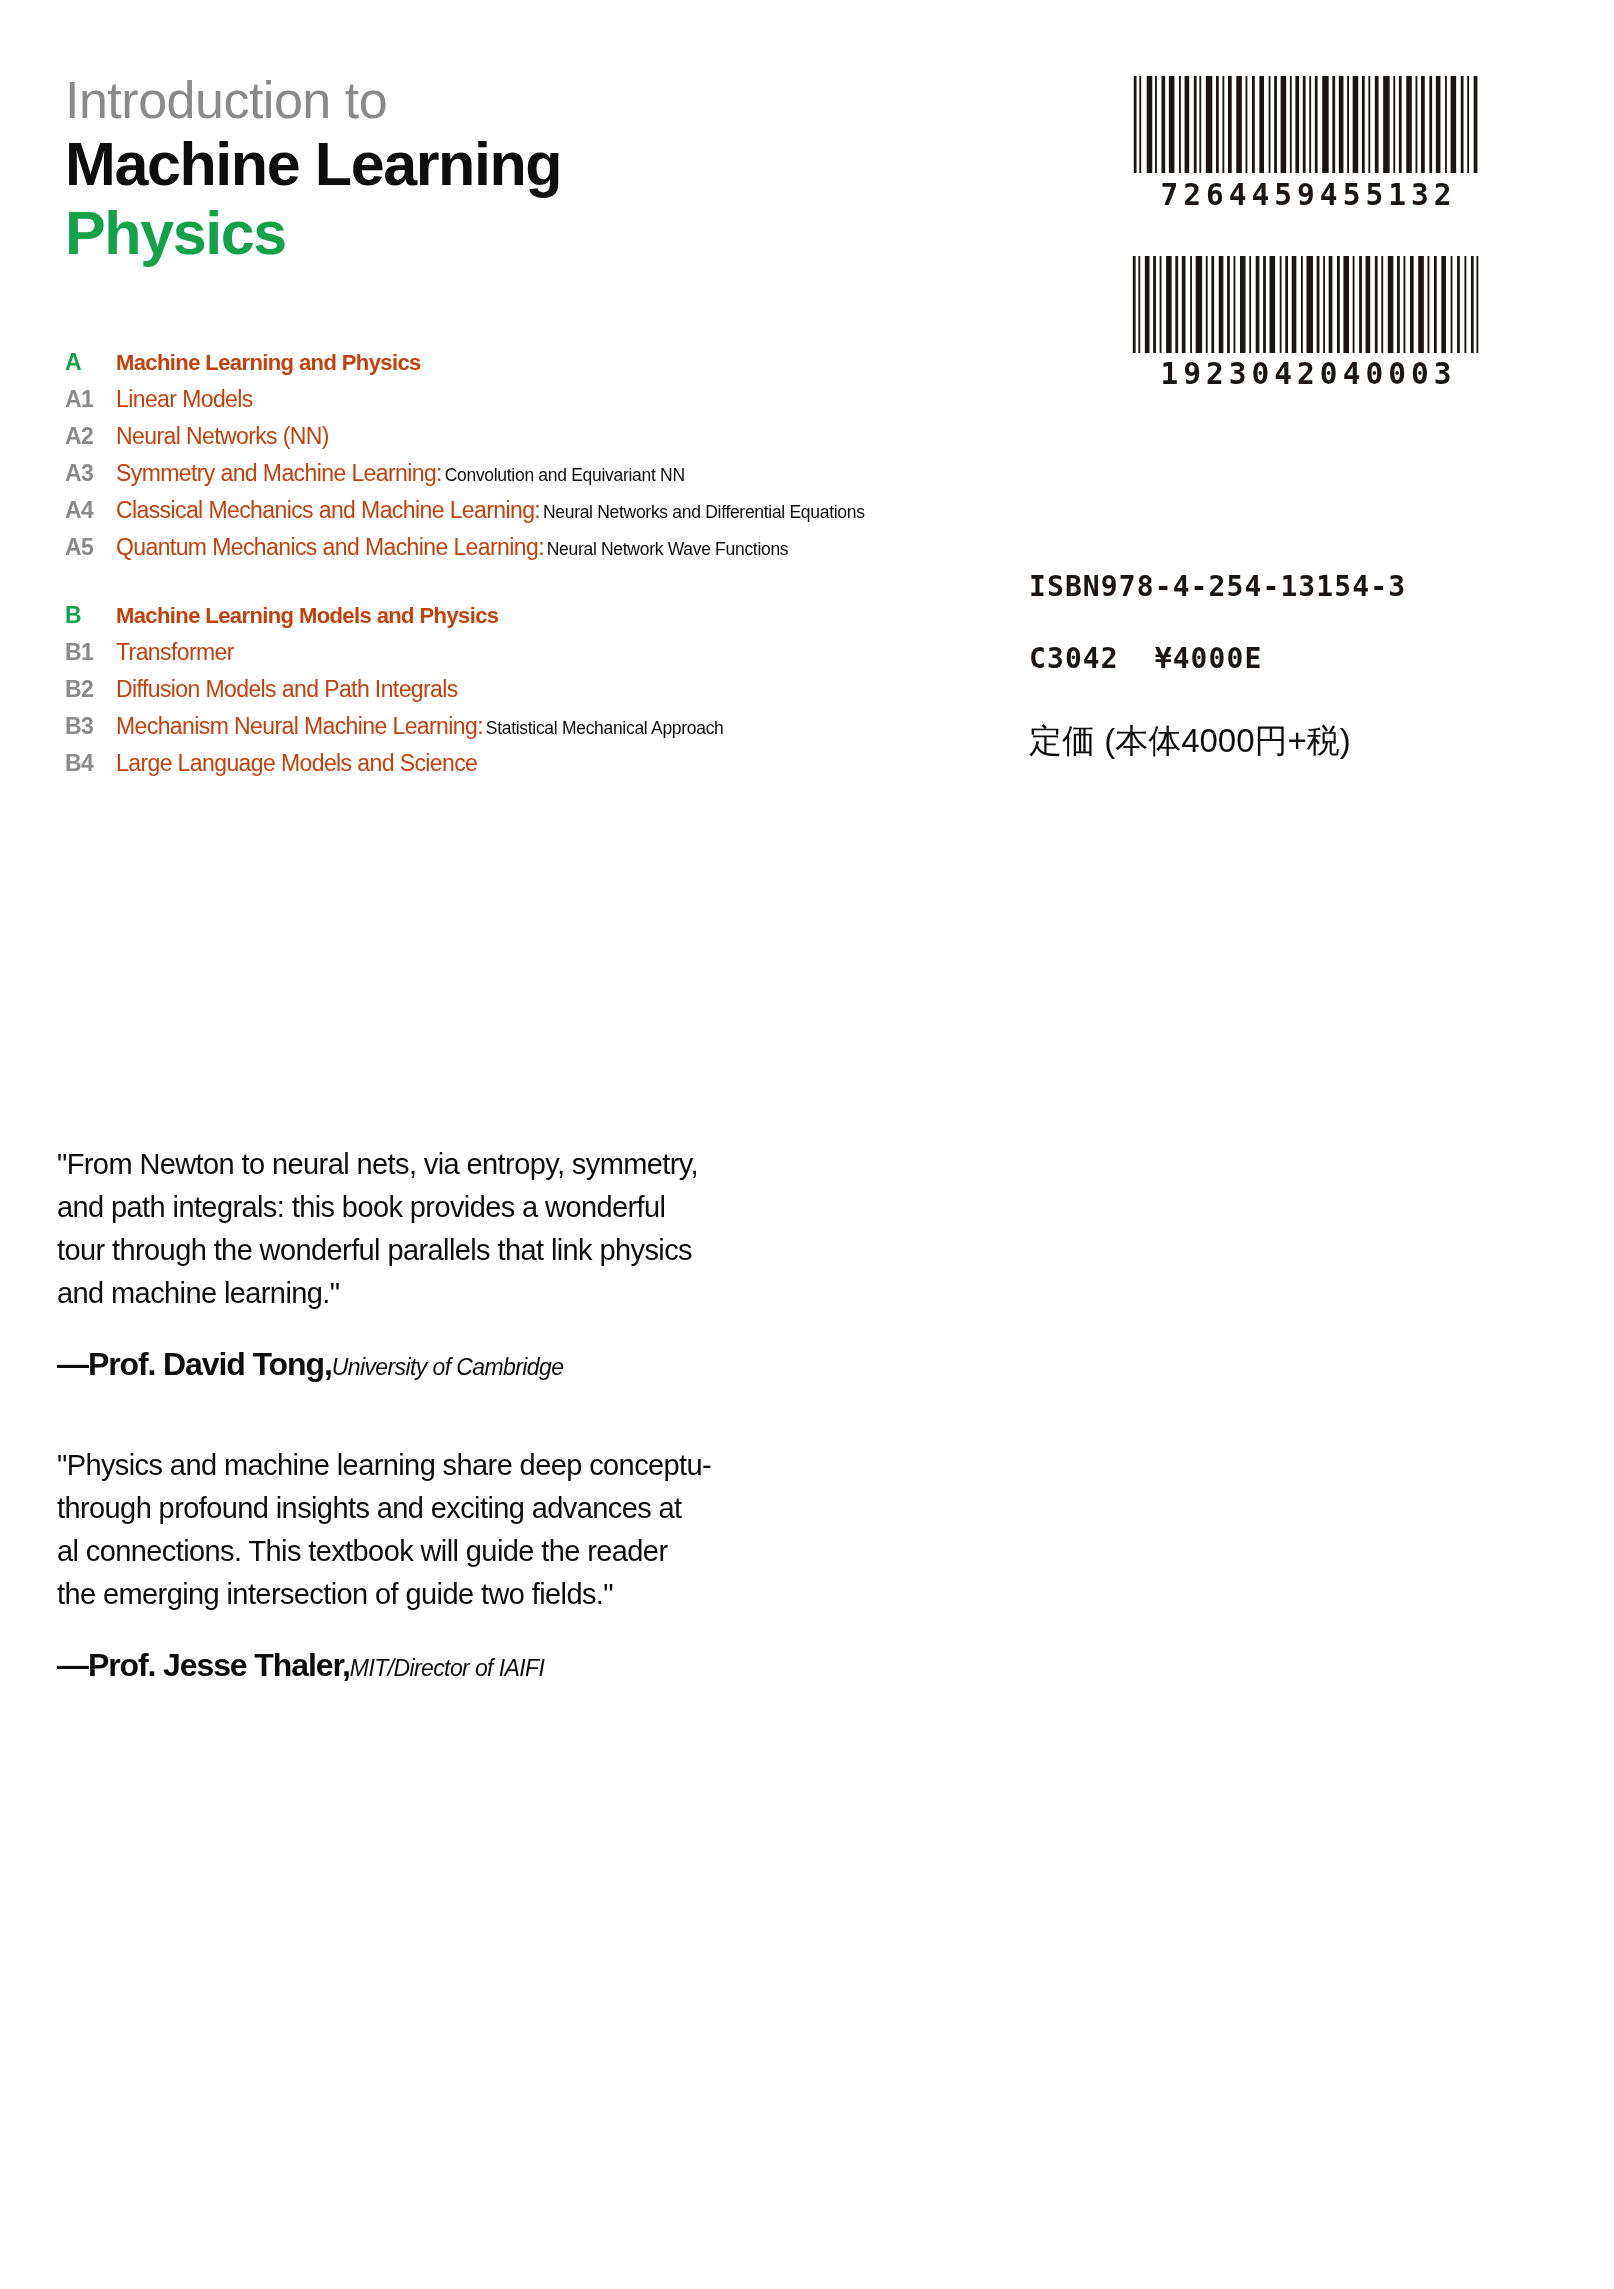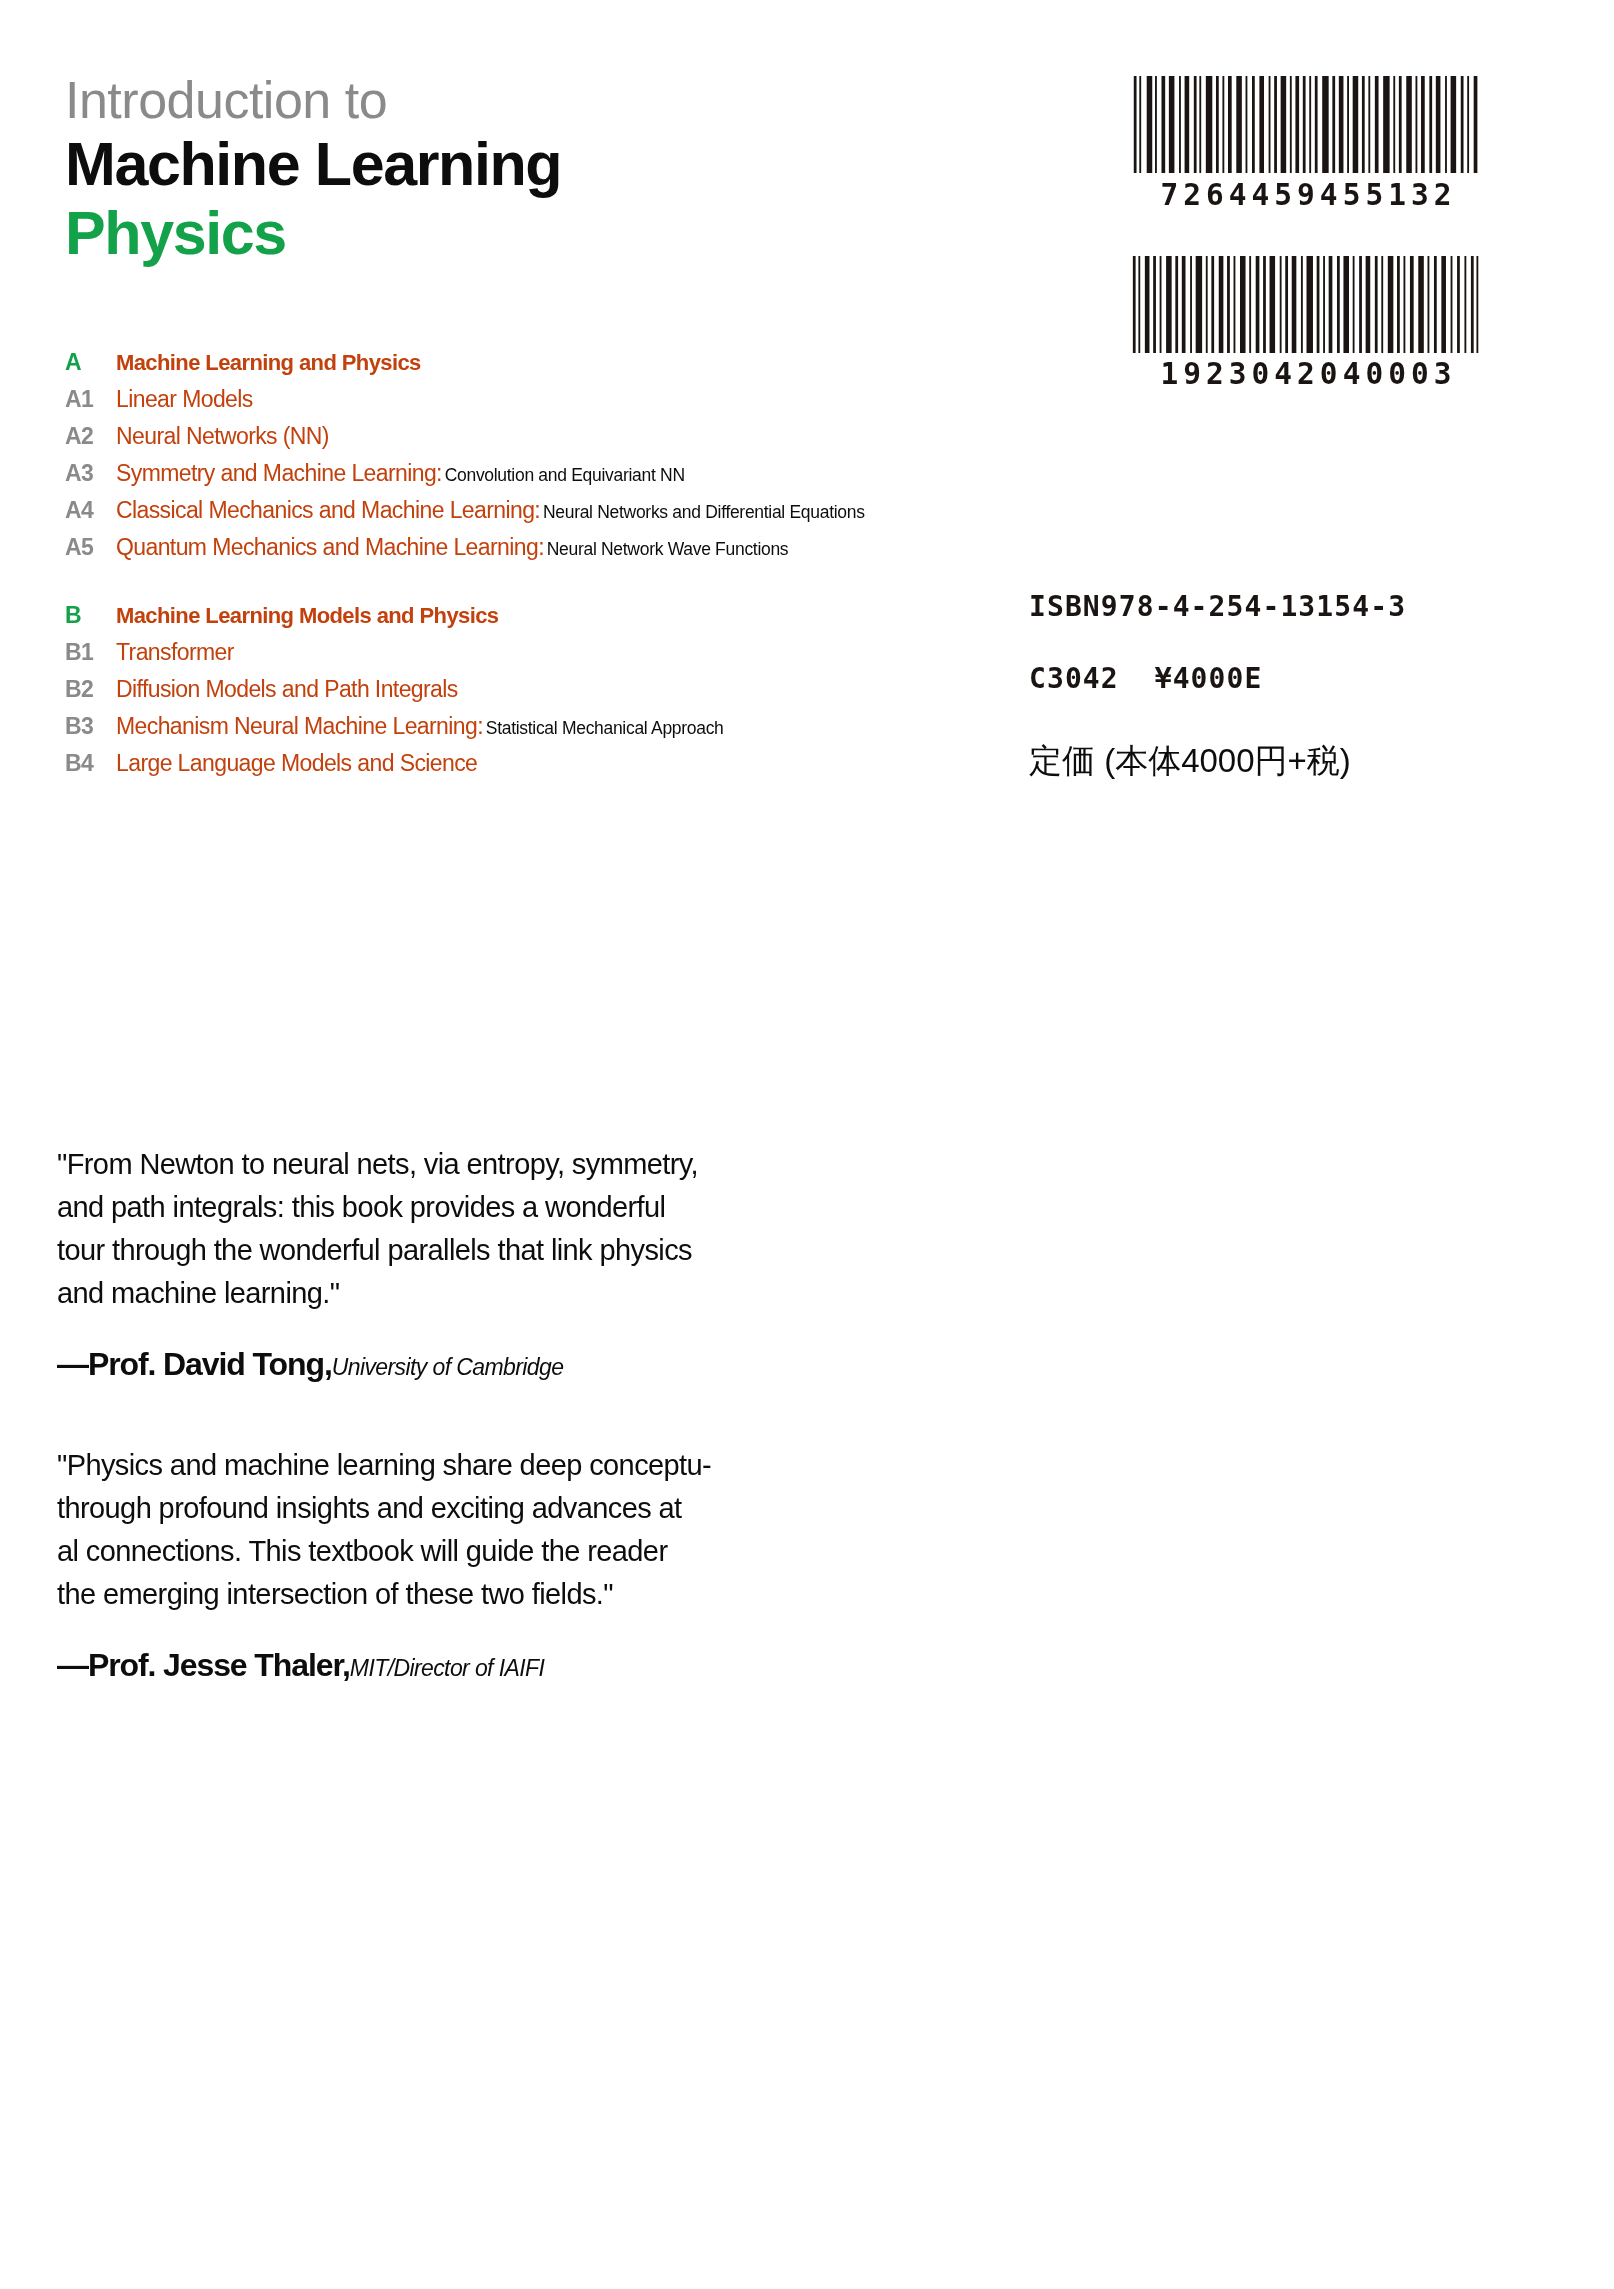--- a/index.html
+++ b/index.html
@@ -119,21 +119,21 @@
     text-align: center;
     margin-top: 4.6px;
     width: 355px;
   }
   .barcode-two-wrap { margin-top: 44px; }
 
   
   .isbn-block {
     position: absolute;
     left: 1029px;
-    top: 590px;
+    top: 570px;
     width: 517px;
   }
   .isbn-line {
     font-family: "DejaVu Sans Mono", "Liberation Mono", monospace;
     font-size: 28px;
     font-weight: 700;
     letter-spacing: 1.1px;
     color: #1a1512;
     white-space: pre;
   }
@@ -391,21 +391,21 @@
       </div>
     </div>
 
     <div class="endorsement-gap"></div>
 
     <div>
       <div class="quote">
         <div class="quote-line">"Physics and machine learning share deep conceptu-</div>
         <div class="quote-line">through profound insights and exciting advances at</div>
         <div class="quote-line">al connections. This textbook will guide the reader</div>
-        <div class="quote-line">the emerging intersection of these two fields."</div>
+        <div class="quote-line">the emerging intersection of guide two fields."</div>
       </div>
       <div class="attribution">
         <span class="who">—Prof. Jesse Thaler,</span><span class="affil">MIT/Director of IAIFI</span>
       </div>
     </div>
 
   </div>
 
 </div>
 

